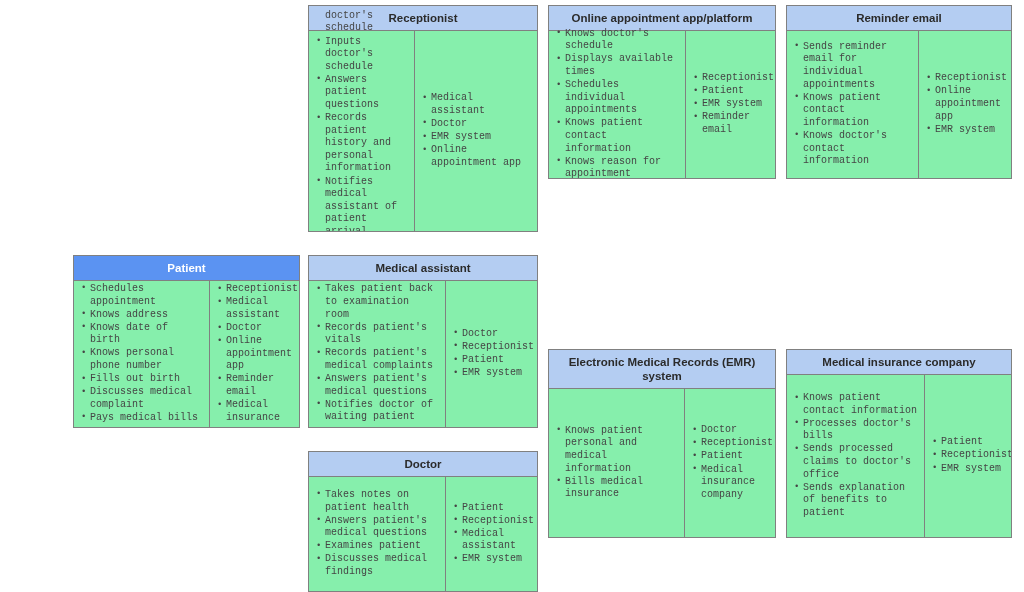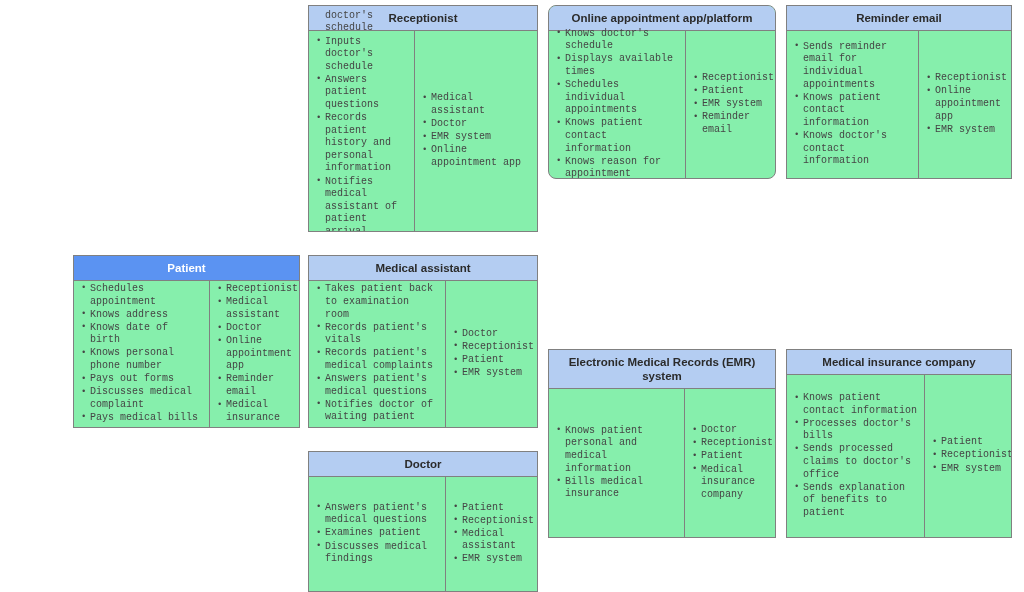--- a/index.html
+++ b/index.html
@@ -111,21 +111,21 @@
         <div class="col col-right">
           <ul class="items">
             <li>Medical assistant</li>
             <li>Doctor</li>
             <li>EMR system</li>
             <li>Online appointment app</li>
           </ul>
         </div>
       </div>
     </div>
-    <div class="card" style="left: 548px; top: 5px; width: 228px; height: 174px; border-radius: 8px;">
+    <div class="card" style="left: 548px; top: 5px; width: 228px; height: 174px;">
       <div class="card-header">Online appointment app/platform</div>
       <div class="card-body">
         <div class="col col-left" style="width: 137px;">
           <ul class="items">
             <li>Knows doctor's schedule</li>
             <li>Displays available times</li>
             <li>Schedules individual appointments</li>
             <li>Knows patient contact information</li>
             <li>Knows reason for appointment</li>
           </ul>
@@ -161,21 +161,21 @@
     </div>
     <div class="card accent" style="left: 73px; top: 255px; width: 227px; height: 173px;">
       <div class="card-header">Patient</div>
       <div class="card-body">
         <div class="col col-left" style="width: 136px;">
           <ul class="items">
             <li>Schedules appointment</li>
             <li>Knows address</li>
             <li>Knows date of birth</li>
             <li>Knows personal phone number</li>
-            <li>Pays out forms</li>
+            <li>Fills out birth</li>
             <li>Discusses medical complaint</li>
             <li>Pays medical bills</li>
           </ul>
         </div>
         <div class="col col-right">
           <ul class="items">
             <li>Receptionist</li>
             <li>Medical assistant</li>
             <li>Doctor</li>
             <li>Online appointment app</li>
@@ -205,20 +205,21 @@
             <li>EMR system</li>
           </ul>
         </div>
       </div>
     </div>
     <div class="card" style="left: 308px; top: 451px; width: 230px; height: 141px;">
       <div class="card-header">Doctor</div>
       <div class="card-body">
         <div class="col col-left" style="width: 137px;">
           <ul class="items">
+            <li>Takes notes on patient health</li>
             <li>Answers patient's medical questions</li>
             <li>Examines patient</li>
             <li>Discusses medical findings</li>
           </ul>
         </div>
         <div class="col col-right">
           <ul class="items">
             <li>Patient</li>
             <li>Receptionist</li>
             <li>Medical assistant</li>

